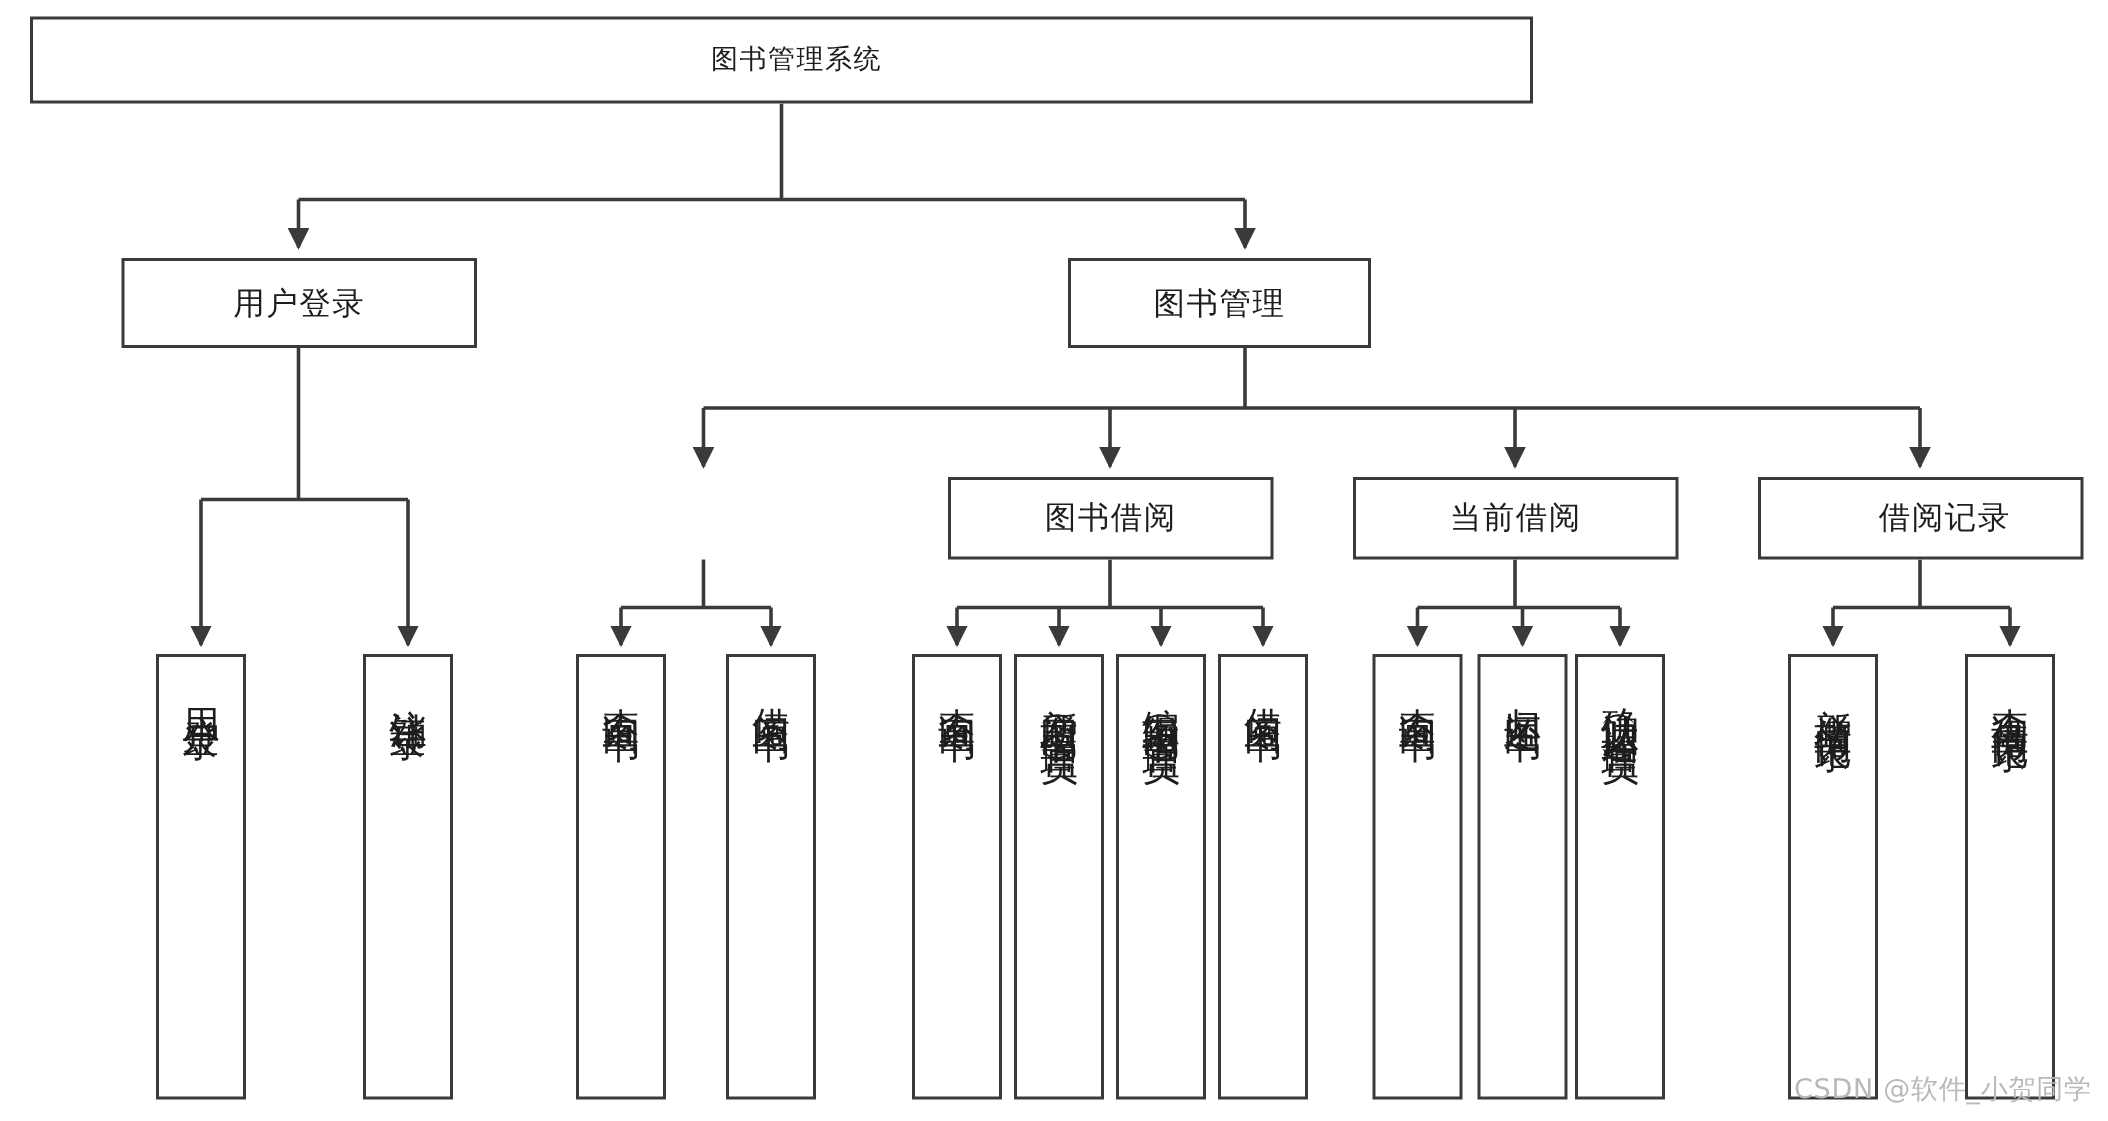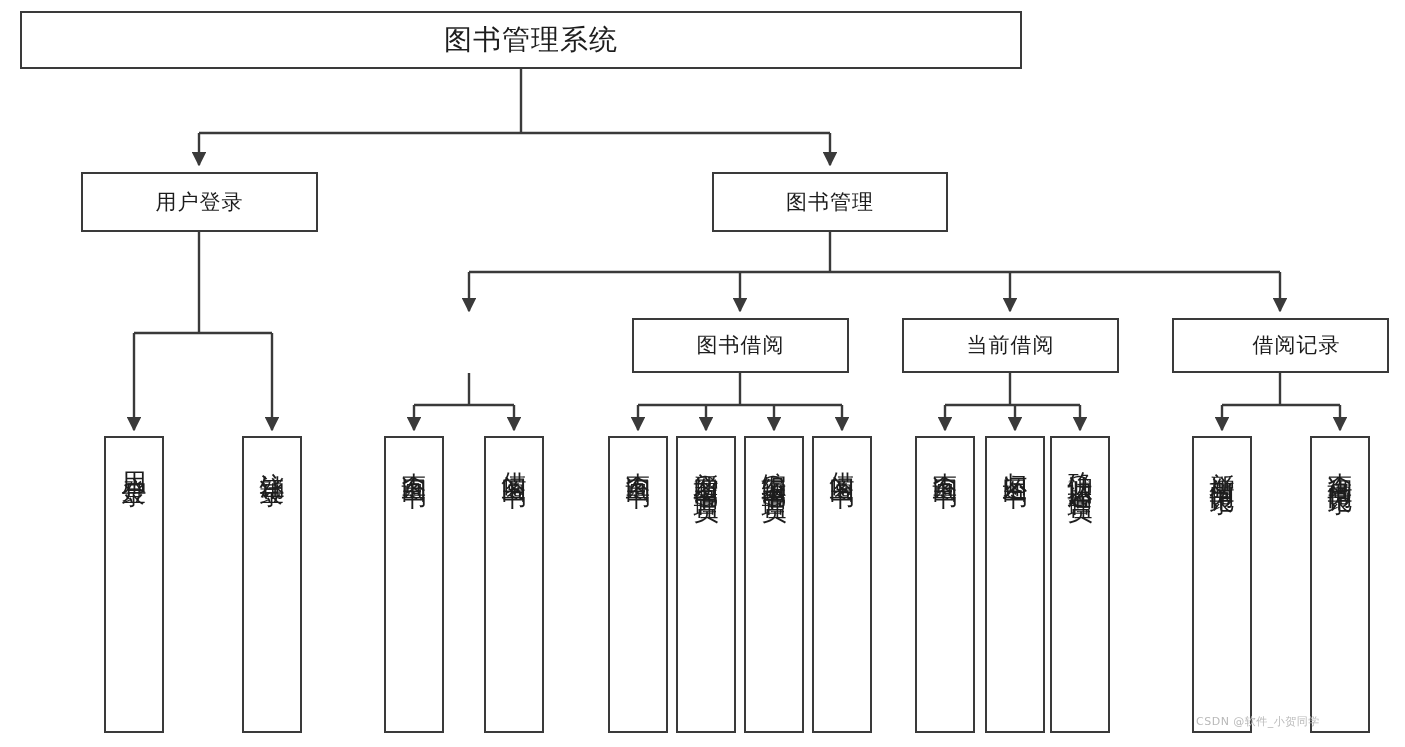--- a/index.html
+++ b/index.html
@@ -41,41 +41,41 @@
     text-align: center;
     line-height: 1.18;
     white-space: nowrap;
   }
   
   .node.horiz .label {
     font-size: 21px;
     letter-spacing: 1px;
   }
   .node.root .label {
-    font-size: 28px;
+    font-size: 18px;
     letter-spacing: 1px;
     margin-left: 20px;
   }
   
   .node.vert {
     align-items: flex-start;
     padding-top: 14px;
   }
   .node.vert .label {
     writing-mode: vertical-rl;
     text-orientation: upright;
     font-size: 25px;
     letter-spacing: 4px;
     line-height: 1;
   }
   .watermark {
     position: absolute;
     left: 1196px;
     top: 714px;
-    font-size: 11px;
+    font-size: 18px;
     color: #b9b9b9;
     white-space: nowrap;
     letter-spacing: 0.5px;
     font-family: "DejaVu Sans", "Liberation Sans", sans-serif;
   }
 </style>
 </head>
 <body>
 
 <div id="diagram-root">
@@ -130,21 +130,21 @@
     </g>
   </svg>
 
   <div class="node root horiz" style="left:20px; top:11px; width:1002px; height:58px;">
     <span class="label">图书管理系统</span>
   </div>
 
   <div class="node horiz" style="left:81px; top:172px; width:237px; height:60px;">
     <span class="label">用户登录</span>
   </div>
-  <div class="node horiz" style="left:712px; top:172px; width:236px; height:60px;">
+  <div class="node horiz" style="left:712px; top:172px; width:202px; height:60px;">
     <span class="label">图书管理</span>
   </div>
 
   <div class="node horiz" style="left:632px; top:318px; width:217px; height:55px;">
     <span class="label">图书借阅</span>
   </div>
   <div class="node horiz" style="left:902px; top:318px; width:217px; height:55px;">
     <span class="label">当前借阅</span>
   </div>
   <div class="node horiz" style="left:1172px; top:318px; width:217px; height:55px;padding-left:32px;">

